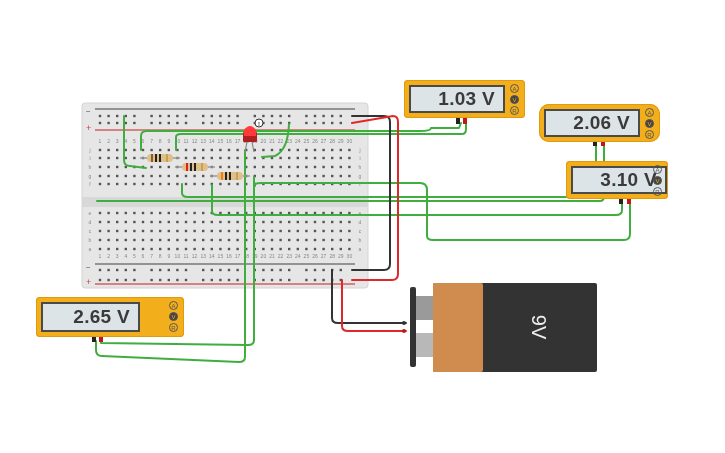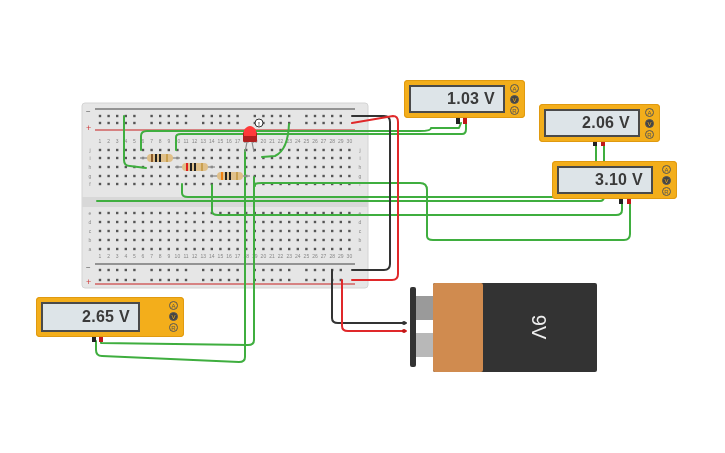--- a/index.html
+++ b/index.html
@@ -1,20 +1,20 @@
 <!DOCTYPE html>
 <html><head>
 <meta charset="utf-8">
 <style>
   html,body{margin:0;padding:0;background:#ffffff;}
   body{width:725px;height:453px;position:relative;overflow:hidden;font-family:"Liberation Sans",sans-serif;}
   #canvas{position:absolute;left:0;top:0;width:725px;height:453px;}
   .meter{position:absolute;background:#f3ae1b;border-radius:4px;box-shadow:0 0 0 1px #e09a10 inset;}
   .meter .screen{position:absolute;left:5px;top:5px;background:#dde4e8;border:2px solid #4a4a4a;box-sizing:border-box;}
-  .meter .val{position:absolute;right:8px;top:50%;transform:translateY(-50%);font-weight:bold;font-size:16px;color:#3a3a3a;letter-spacing:0.3px;}
+  .meter .val{position:absolute;right:8px;top:50%;transform:translateY(-50%);font-weight:bold;font-size:19px;color:#3a3a3a;letter-spacing:0.3px;}
   .meter .modes{position:absolute;right:4px;top:4px;width:11px;display:flex;flex-direction:column;gap:2px;}
   .meter .mode{width:9px;height:9px;border-radius:50%;border:1px solid #555;font-size:6px;line-height:9px;text-align:center;color:#555;box-sizing:border-box;}
   .meter .mode.active{background:#444;color:#f3ae1b;}
 </style>
 </head>
 <body>
 
 <svg id="canvas" viewBox="0 0 725 453" xmlns="http://www.w3.org/2000/svg">
 
   <g>
@@ -594,31 +594,31 @@
 <div class="meter" style="left:404px;top:80px;width:121px;height:38px;">
   <div class="screen" style="width:96px;height:28px;">
       <span class="val">1.03 V</span>
     </div>
   <div class="modes">
       <div class="mode">A</div>
       <div class="mode active">V</div>
       <div class="mode">R</div>
     </div>
 </div>
-<div class="meter" style="left:539px;top:104px;width:121px;height:38px;">
+<div class="meter" style="left:539px;top:104px;width:121px;height:38px;border-radius:10px;">
   <div class="screen" style="width:96px;height:28px;">
       <span class="val">2.06 V</span>
     </div>
   <div class="modes">
       <div class="mode">A</div>
       <div class="mode active">V</div>
       <div class="mode">R</div>
     </div>
 </div>
-<div class="meter" style="left:552px;top:161px;width:125px;height:38px;">
+<div class="meter" style="left:566px;top:161px;width:102px;height:38px;">
   <div class="screen" style="width:96px;height:28px;">
       <span class="val">3.10 V</span>
     </div>
   <div class="modes">
       <div class="mode">A</div>
       <div class="mode active">V</div>
       <div class="mode">R</div>
     </div>
 </div>
 <div class="meter" style="left:36px;top:297px;width:148px;height:40px;">

